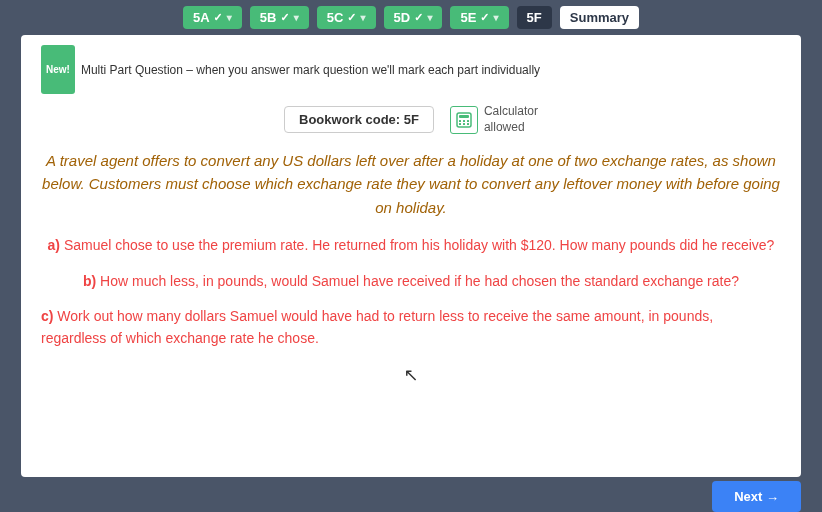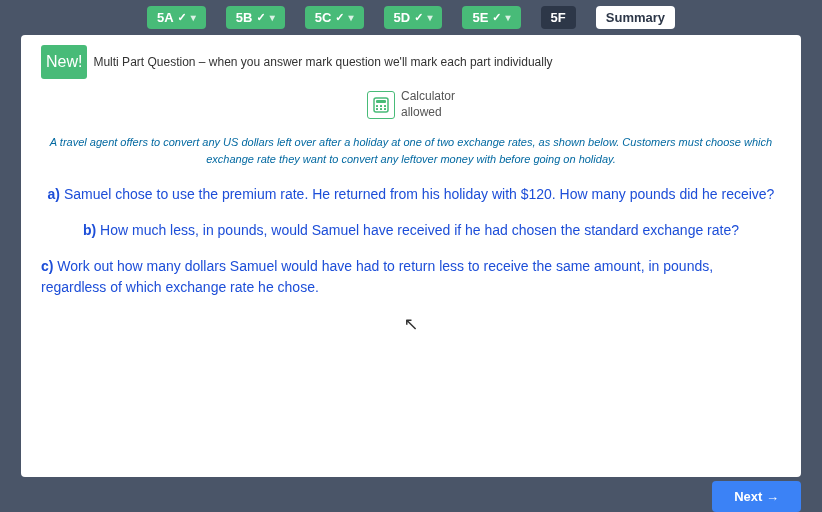--- a/index.html
+++ b/index.html
@@ -16,21 +16,21 @@
     }
 
     
     .nav-bar {
       width: 100%;
       background: #4a5568;
       display: flex;
       align-items: center;
       justify-content: center;
       padding: 6px 10px;
-      gap: 20px;
+      gap: 8px;
       flex-shrink: 0;
     }
 
     .nav-tab {
       display: flex;
       align-items: center;
       gap: 4px;
       padding: 4px 10px;
       border-radius: 4px;
       font-size: 13px;
@@ -80,23 +80,23 @@
       align-items: center;
       gap: 6px;
       margin-bottom: 10px;
       font-size: 12px;
       color: #333;
     }
 
     .new-badge {
       background: #48bb78;
       color: white;
-      font-size: 16px;
-      font-weight: 400;
-      padding: 8px 5px;
+      font-size: 10px;
+      font-weight: 700;
+      padding: 19px 5px;
       border-radius: 3px;
     }
 
     
     .bookwork-bar {
       display: flex;
       align-items: center;
       justify-content: center;
       gap: 16px;
       margin-bottom: 14px;
@@ -133,32 +133,32 @@
       font-size: 14px;
     }
 
     .calc-text {
       line-height: 1.3;
     }
 
     
     .question-intro {
       text-align: center;
-      font-size: 11px;
-      color: #0369a1;
+      font-size: 15px;
+      color: #a16207;
       line-height: 1.55;
       margin-bottom: 16px;
       font-style: italic;
     }
 
     
     .part-question {
       margin-bottom: 14px;
       font-size: 14px;
-      color: #1d4ed8;
+      color: #ef4444;
       line-height: 1.55;
       text-align: center;
     }
 
     .part-question.left-align {
       text-align: left;
     }
 
     .part-label {
       font-weight: 700;
@@ -234,20 +234,21 @@
 </div>
 
 <div class="main-content">
 
   <div class="multi-part-banner">
     <span class="new-badge">New!</span>
     <span>Multi Part Question – when you answer mark question we'll mark each part individually</span>
   </div>
 
   <div class="bookwork-bar">
+    <button class="bookwork-code-btn">Bookwork code: 5F</button>
     <div class="calculator-box">
       <div class="calc-icon">
         <svg width="16" height="16" viewBox="0 0 16 16" fill="none" xmlns="http://www.w3.org/2000/svg">
           <rect x="1" y="1" width="14" height="14" rx="2" stroke="#48bb78" stroke-width="1.5"></rect>
           <rect x="3" y="3" width="10" height="3" rx="1" fill="#48bb78"></rect>
           <rect x="3" y="8" width="2" height="2" rx="0.5" fill="#48bb78"></rect>
           <rect x="7" y="8" width="2" height="2" rx="0.5" fill="#48bb78"></rect>
           <rect x="11" y="8" width="2" height="2" rx="0.5" fill="#48bb78"></rect>
           <rect x="3" y="11" width="2" height="2" rx="0.5" fill="#48bb78"></rect>
           <rect x="7" y="11" width="2" height="2" rx="0.5" fill="#48bb78"></rect>

